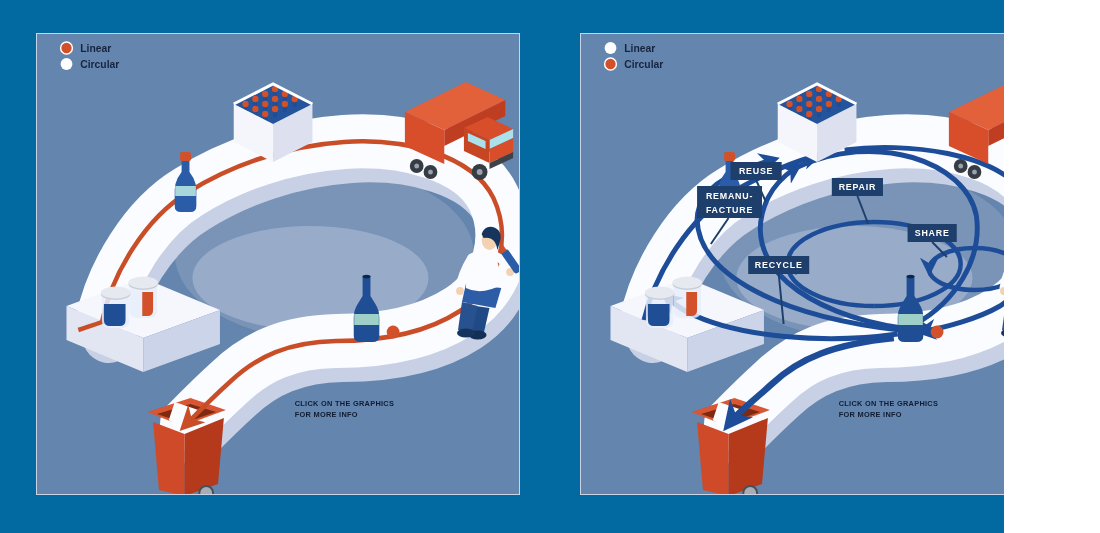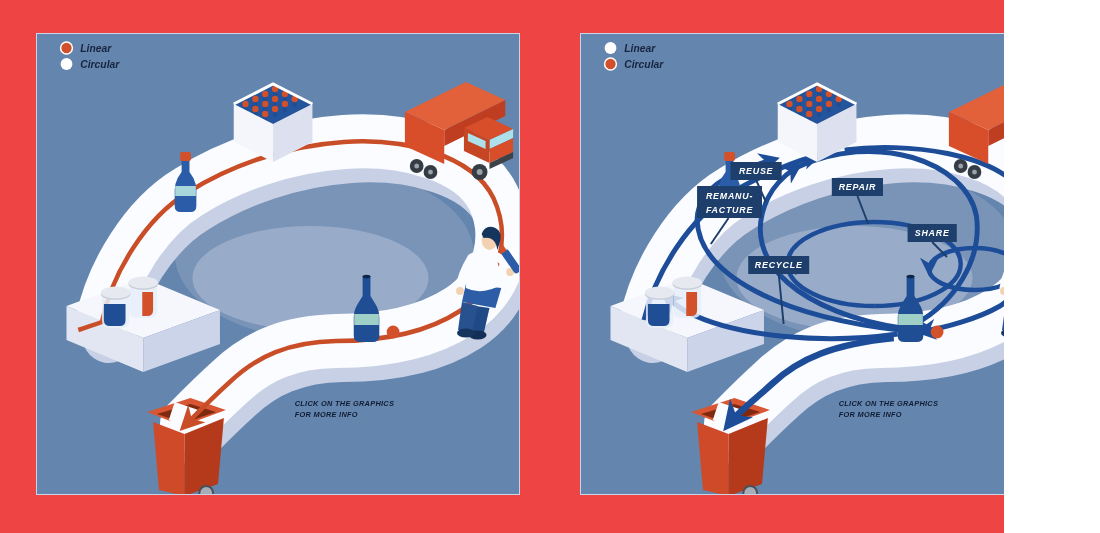--- a/index.html
+++ b/index.html
@@ -1,17 +1,17 @@
 <!DOCTYPE html>
 <html><head>
 <meta charset="utf-8">
 <style>
   html,body{margin:0;padding:0;background:#ffffff;}
   body{font-family:"Liberation Sans",sans-serif;}
-  #stage{position:relative;width:1004px;height:533px;background:#ef4444;overflow:hidden;font-style:italic;}
+  #stage{position:relative;width:1004px;height:533px;background:#0369a1;overflow:hidden;}
   .panel{position:absolute;top:33px;width:484px;height:462px;border:1px solid #c9d4e6;box-sizing:border-box;}
   #panel-linear{left:36px;}
   #panel-circular{left:580px;}
   .panel svg{display:block;}
   svg text{font-family:"Liberation Sans",sans-serif;}
   .legend-label{font-size:10.5px;font-weight:bold;fill:#17243f;}
   .note-text{font-size:7.5px;font-weight:bold;fill:#101c33;letter-spacing:.3px;}
   .tag-text{font-size:9px;font-weight:bold;fill:#ffffff;letter-spacing:.8px;}
   .flow-orange{stroke:#c94e27;stroke-width:4.5;fill:none;}
   .flow-blue{stroke:#1d4d98;stroke-width:5;fill:none;}

